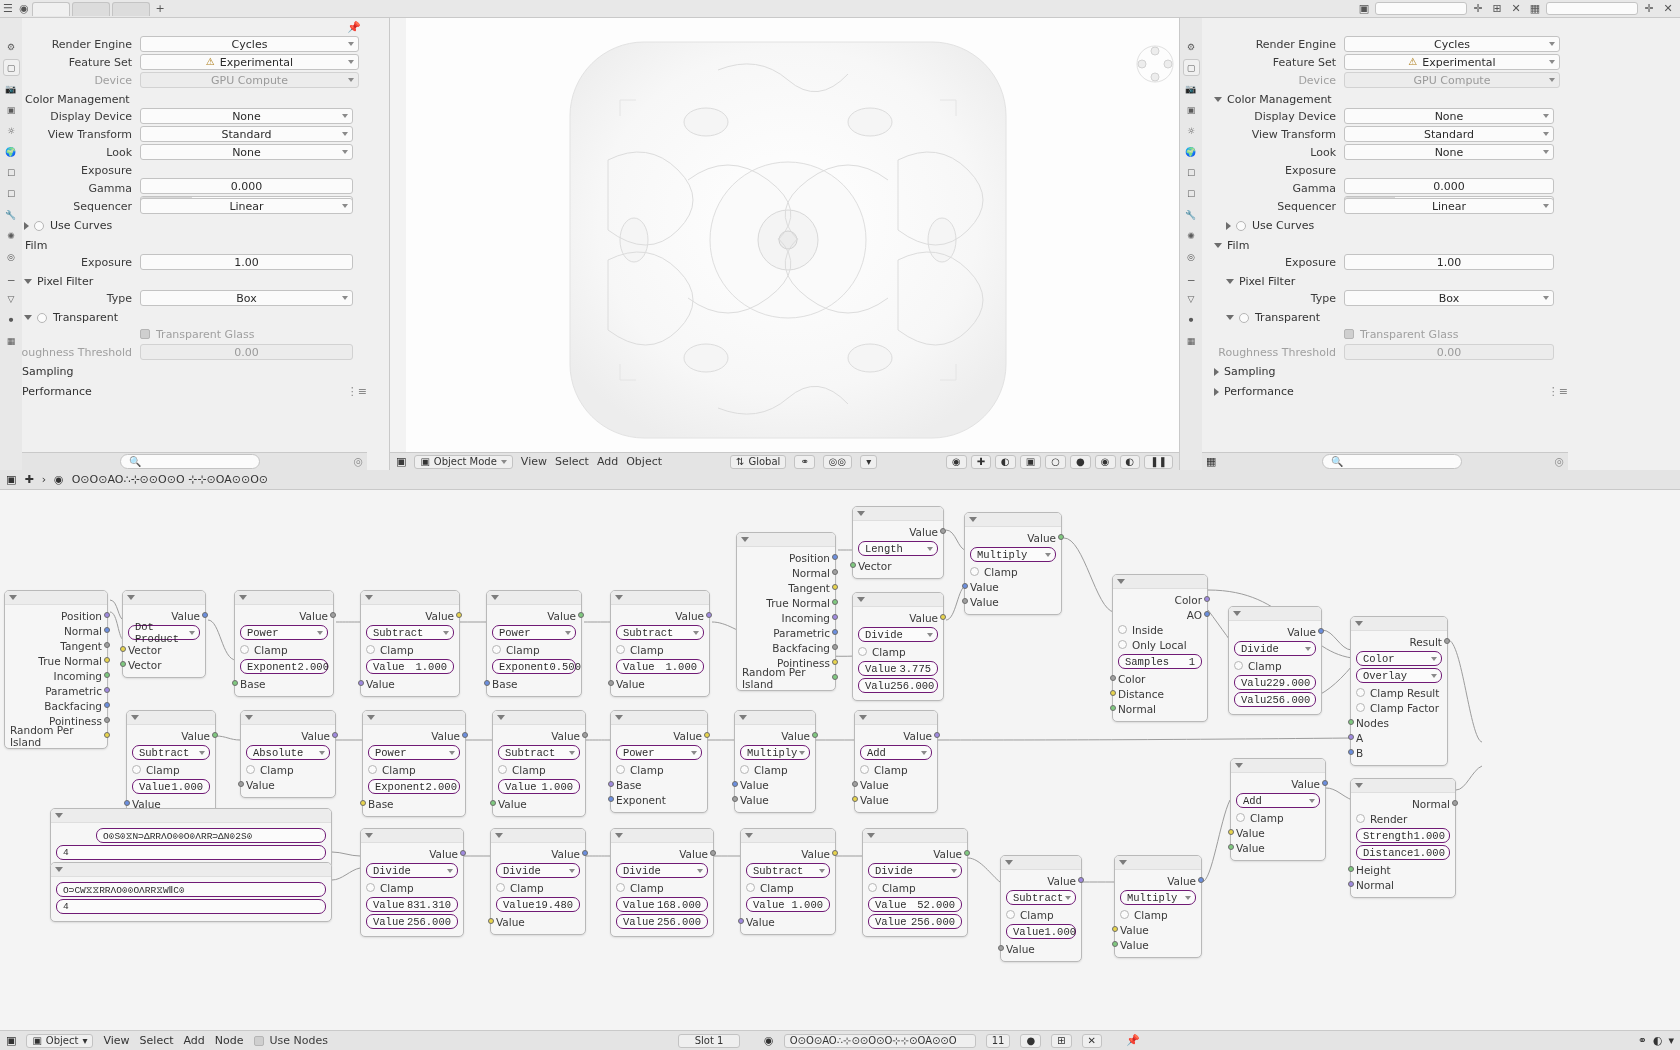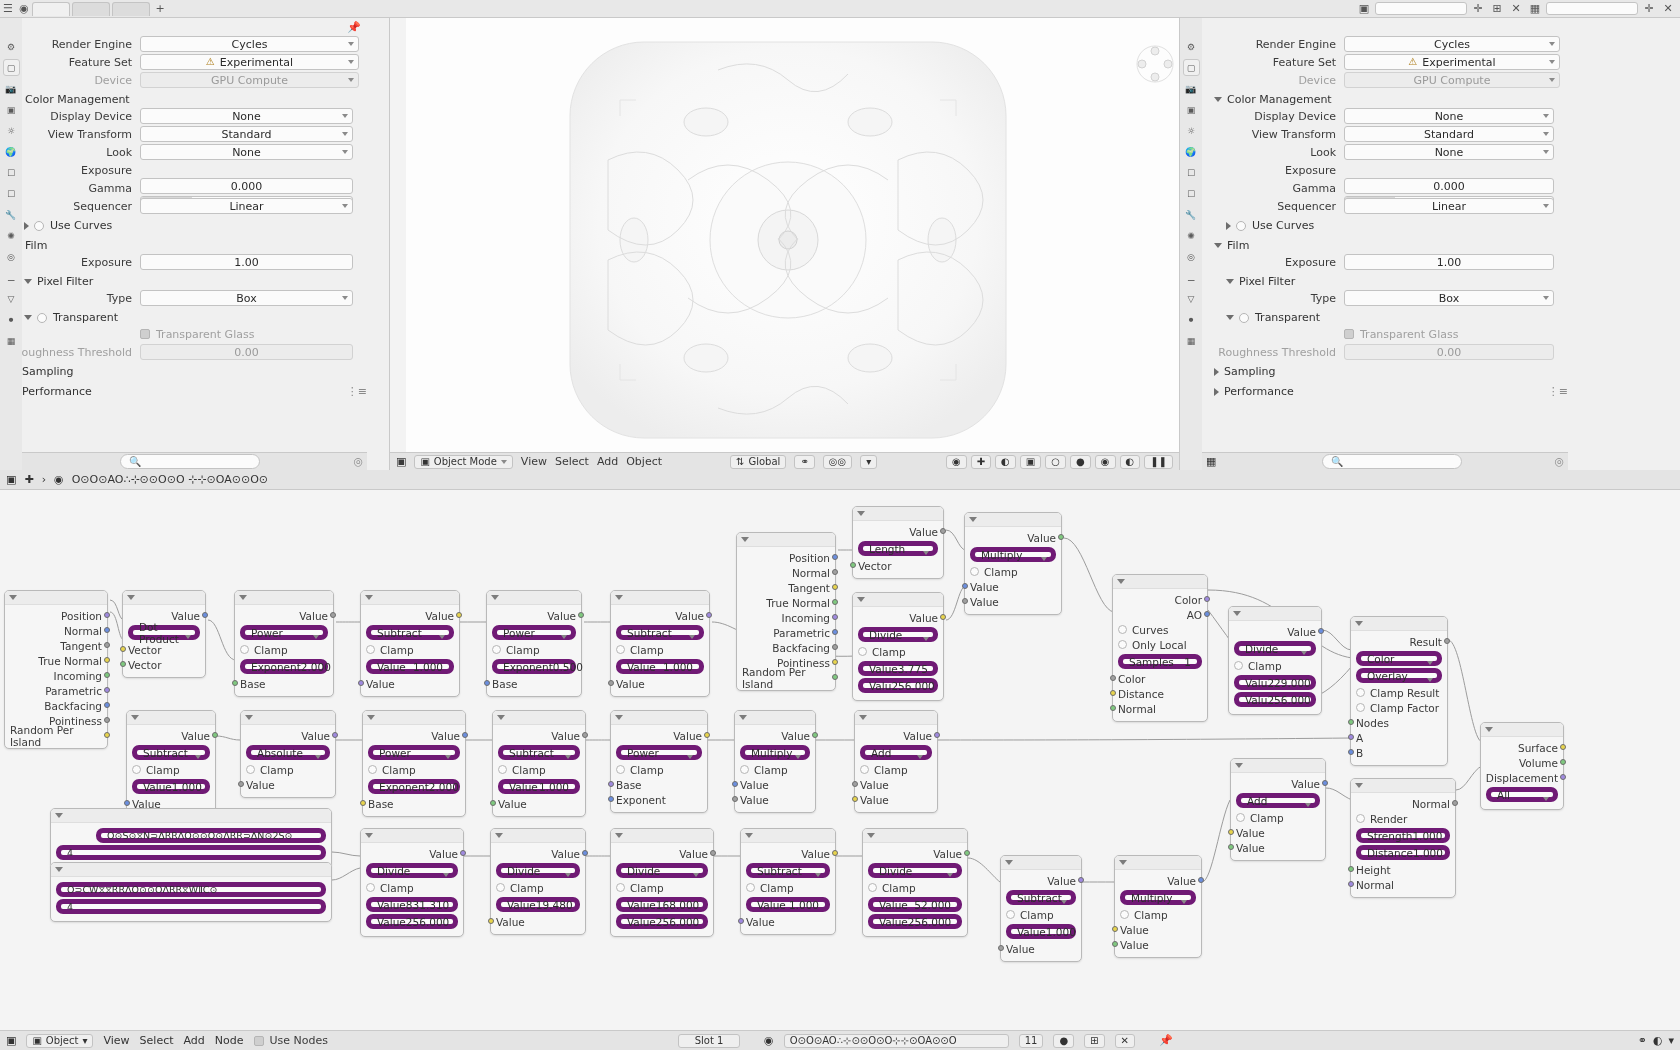--- a/index.html
+++ b/index.html
@@ -72,21 +72,21 @@
   .sock{display:flex;align-items:center;height:15px;position:relative;font-size:10.5px;color:#3a3a3a;}
   .sock.out{justify-content:flex-end;}
   .dot{position:absolute;width:6px;height:6px;border-radius:50%;border:1px solid #6e6e6e;background:#9a9a9a;top:4px;}
   .dot.l{left:-8px;}
   .dot.r{right:-8px;}
   .dot.gray{background:#a0a0a0;}
   .dot.yellow{background:#e8d44d;}
   .dot.violet{background:#a08ae0;}
   .dot.blue{background:#6b8fe0;}
   .dot.green{background:#7fc97f;}
-  .wid{height:15px;background:#fbfbfb;border:5px solid #701a75;border-radius:7px;display:flex;align-items:center;padding:0 6px;margin:2px 0;font-size:10.5px;color:#2d2d2d;position:relative;}
+  .wid{height:15px;background:#fbfbfb;border:1px solid #701a75;border-radius:7px;display:flex;align-items:center;padding:0 6px;margin:2px 0;font-size:10.5px;color:#2d2d2d;position:relative;font-family:Liberation Mono, monospace;}
   .wid.sp{justify-content:space-between;}
   .wid .car{position:absolute;right:4px;top:5px;border-left:3px solid transparent;border-right:3px solid transparent;border-top:4px solid #8a8a8a;}
   .nrow{display:flex;align-items:center;height:15px;font-size:10.5px;color:#3a3a3a;position:relative;}
   .nrow .rad{width:9px;height:9px;border:1px solid #b5b5b5;border-radius:50%;background:#fbfbfb;margin-right:5px;}
   svg.wires{position:absolute;left:0;top:0;width:100%;height:100%;pointer-events:none;}
 </style>
 </head>
 <body>
 
 <div class="topbar">
@@ -880,21 +880,21 @@
           <div class="sock out">
             <span>Color</span>
             <span class="dot r violet"></span>
           </div>
           <div class="sock out">
             <span>AO</span>
             <span class="dot r blue"></span>
           </div>
           <div class="nrow">
             <span class="rad"></span>
-            <span>Curves</span>
+            <span>Inside</span>
           </div>
           <div class="nrow">
             <span class="rad"></span>
             <span>Only Local</span>
           </div>
           <div class="wid sp">
             <span>Samples</span>
             <span>1</span>
           </div>
           <div class="sock">
@@ -967,43 +967,20 @@
             <span class="dot l green"></span>
             <span>Nodes</span>
           </div>
           <div class="sock">
             <span class="dot l violet"></span>
             <span>A</span>
           </div>
           <div class="sock">
             <span class="dot l blue"></span>
             <span>B</span>
-          </div>
-        </div>
-      </div>
-      <div class="node" style="left: 1480px; top: 232px; width: 84px;">
-        <div class="nhdr">
-          <span class="tri"></span>
-        </div>
-        <div class="nbody">
-          <div class="sock out">
-            <span>Surface</span>
-            <span class="dot r yellow"></span>
-          </div>
-          <div class="sock out">
-            <span>Volume</span>
-            <span class="dot r green"></span>
-          </div>
-          <div class="sock out">
-            <span>Displacement</span>
-            <span class="dot r violet"></span>
-          </div>
-          <div class="wid">
-            <span>All</span>
-            <span class="car"></span>
           </div>
         </div>
       </div>
       <div class="node" style="left: 126px; top: 220px; width: 90px;">
         <div class="nhdr">
           <span class="tri"></span>
         </div>
         <div class="nbody">
           <div class="sock out">
             <span>Value</span>
@@ -1472,21 +1449,21 @@
     <span>Add</span>
     <span>Node</span>
     <span class="cbrow">
       <span class="chk sq on"></span>
       <span>Use Nodes</span>
     </span>
     <div class="btnbox" style="margin-left:340px;width:62px;justify-content:center">
       <span>Slot 1</span>
     </div>
     <span style="margin-left:14px">◉</span>
-    <div class="btnbox" style="width:225px">
+    <div class="btnbox" style="width:192px">
       <span>O⊙O⊙AO∴⊹⊙⊙O⊙O⊹⊹⊙OA⊙⊙O</span>
     </div>
     <div class="btnbox">
         <span>11</span>
       </div>
     <div class="btnbox">
         <span>●</span>
       </div>
     <div class="btnbox">
         <span>⊞</span>

